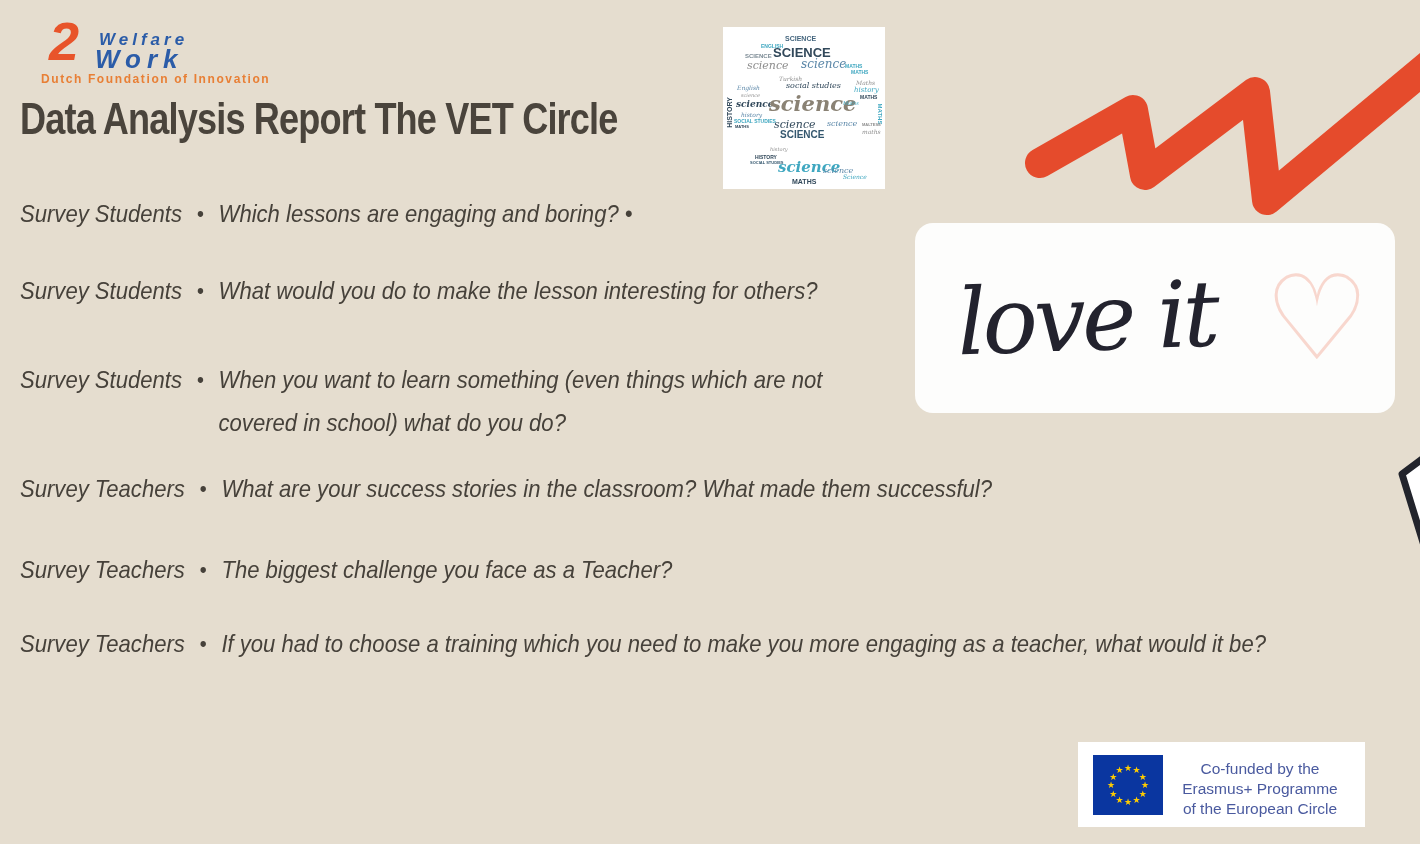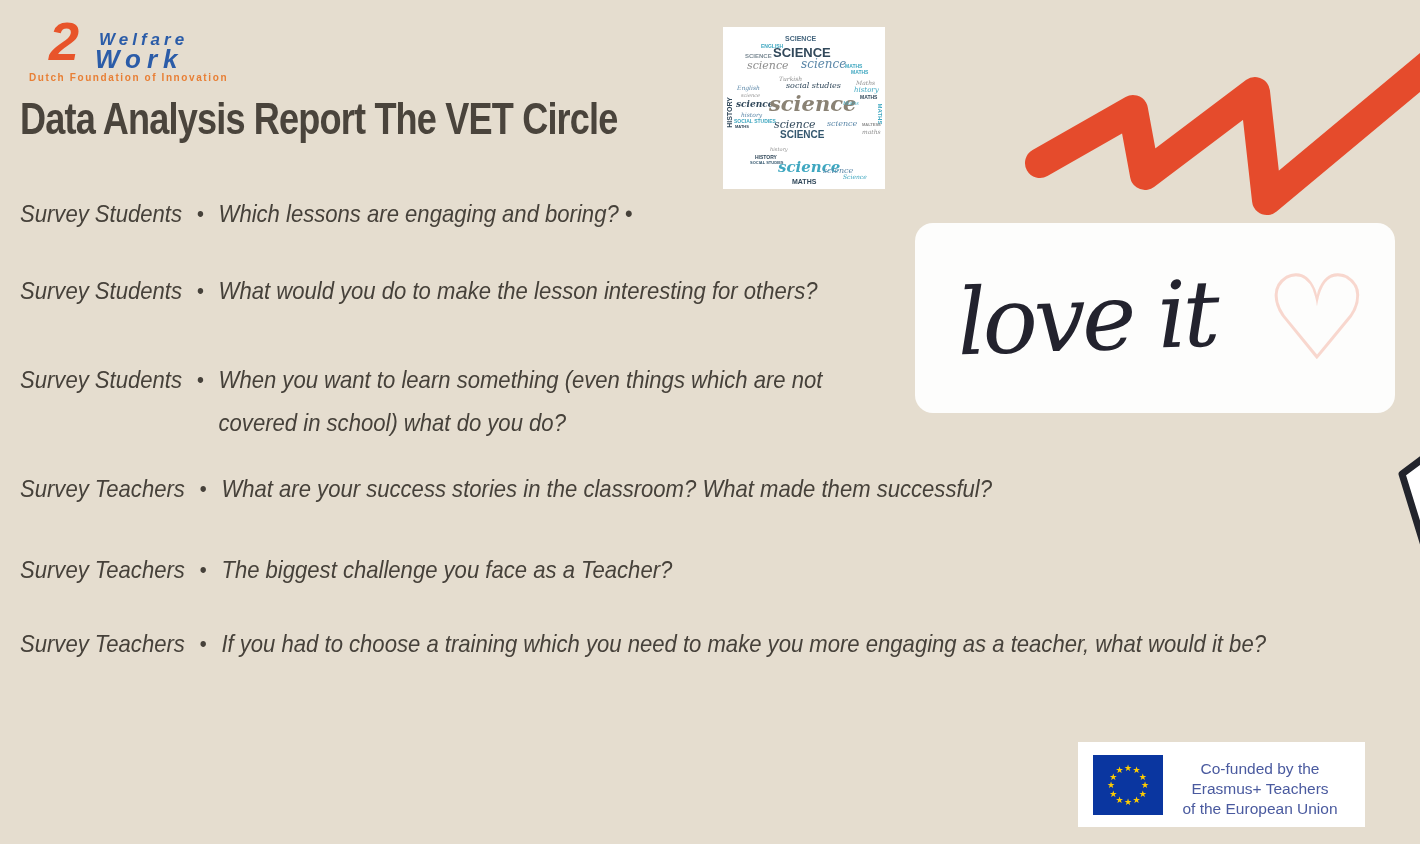--- a/index.html
+++ b/index.html
@@ -7,21 +7,21 @@
          font-family:"Liberation Sans",sans-serif;color:#46413a;}
 
   
   .logo{position:absolute;left:25px;top:26px;width:200px;height:58px;}
   .logo-2{position:absolute;left:24px;top:-12px;font-size:54px;font-weight:bold;font-style:italic;
           color:#e8542a;line-height:1;}
   .logo-welfare{position:absolute;left:74px;top:4px;font-size:17px;font-weight:bold;font-style:italic;
           color:#2b5ca8;letter-spacing:4px;white-space:nowrap;}
   .logo-work{position:absolute;left:70px;top:18px;font-size:26px;font-weight:bold;font-style:italic;
           color:#2b5ca8;letter-spacing:6px;white-space:nowrap;text-align:right;}
-  .logo-tagline{position:absolute;left:4px;top:46px;font-size:10px;font-weight:bold;color:#e87f35;
+  .logo-tagline{position:absolute;left:16px;top:46px;font-size:12px;font-weight:bold;color:#e87f35;
           letter-spacing:1.6px;white-space:nowrap;}
 
   
   .title{position:absolute;left:20px;top:94px;margin:0;font-size:44px;font-weight:bold;color:#4a443c;
          letter-spacing:-1px;transform:scaleX(0.82);transform-origin:left top;white-space:nowrap;}
 
   
   .wordcloud{position:absolute;left:723px;top:27px;width:162px;height:162px;background:#ffffff;
              overflow:hidden;}
   .cw{position:absolute;white-space:nowrap;line-height:1;}
@@ -172,18 +172,18 @@
         <text x="43.5" y="47.72243186433546" text-anchor="middle" font-size="9" fill="#ffcc00">★</text>
         <text x="35" y="50" text-anchor="middle" font-size="9" fill="#ffcc00">★</text>
         <text x="26.500000000000007" y="47.72243186433546" text-anchor="middle" font-size="9" fill="#ffcc00">★</text>
         <text x="20.27756813566455" y="41.50000000000001" text-anchor="middle" font-size="9" fill="#ffcc00">★</text>
         <text x="18" y="33" text-anchor="middle" font-size="9" fill="#ffcc00">★</text>
         <text x="20.277568135664545" y="24.5" text-anchor="middle" font-size="9" fill="#ffcc00">★</text>
         <text x="26.499999999999993" y="18.27756813566455" text-anchor="middle" font-size="9" fill="#ffcc00">★</text>
       </svg>
     <div class="eu-text">
       <div>Co-funded by the</div>
-      <div>Erasmus+ Teachers</div>
-      <div>of the European Union</div>
+      <div>Erasmus+ Programme</div>
+      <div>of the European Circle</div>
     </div>
   </div>
 
 </div>
 
 </body></html>

